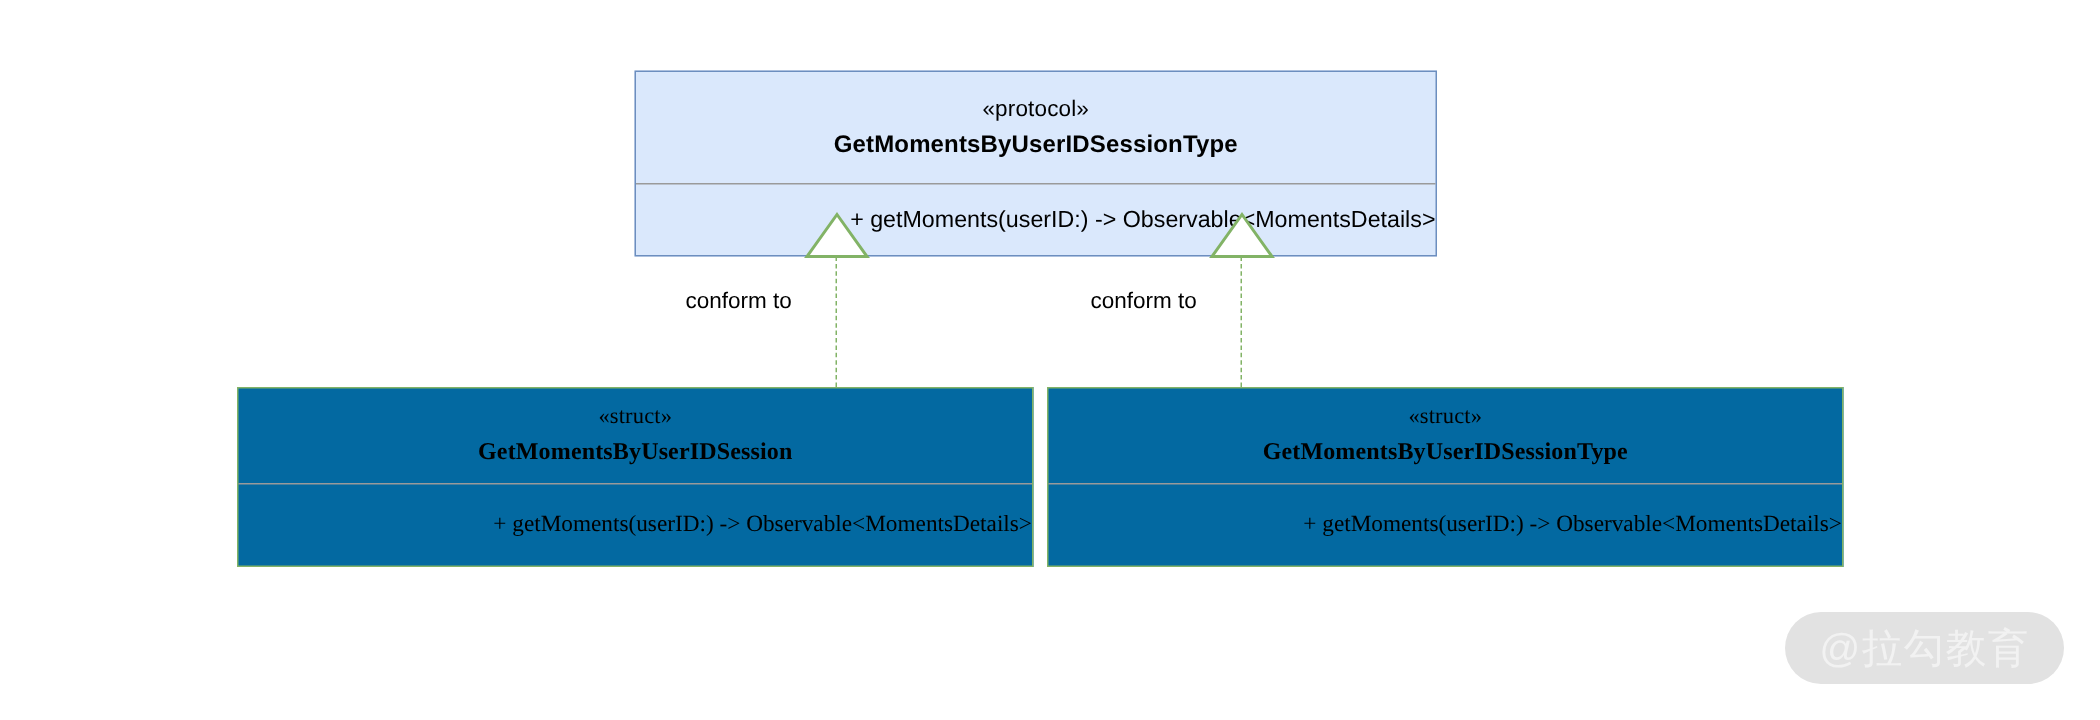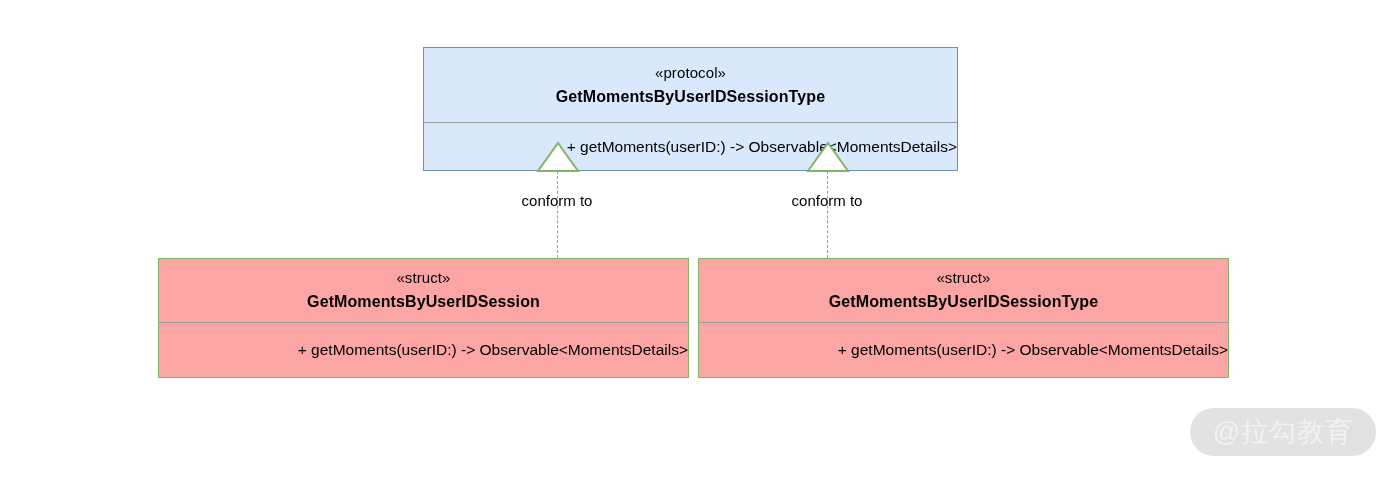--- a/index.html
+++ b/index.html
@@ -24,22 +24,23 @@
     position: absolute;
     box-sizing: border-box;
     border-style: solid;
     border-width: 1px;
   }
   .uml-box.protocol {
     background: #dae8fc;
     border-color: #6c8ebf;
   }
   .uml-box.struct {
-    background: #fca5a5;
+    background: #0369a1;
     border-color: #82b366;
+    font-family: Liberation Serif, serif;
   }
   .uml-header {
     box-sizing: border-box;
     display: flex;
     flex-direction: column;
     align-items: center;
     justify-content: center;
     text-align: center;
     line-height: 1.35;
   }
@@ -74,21 +75,20 @@
   .conn-dash {
     position: absolute;
     width: 0;
     border-left: 1.6px dashed #82b366;
   }
   .conn-label {
     position: absolute;
     font-size: 15px;
     color: #000000;
     white-space: nowrap;
-    text-align: center;
   }
   .tri {
     position: absolute;
     overflow: visible;
   }
 
   
   .watermark {
     position: absolute;
     display: flex;

